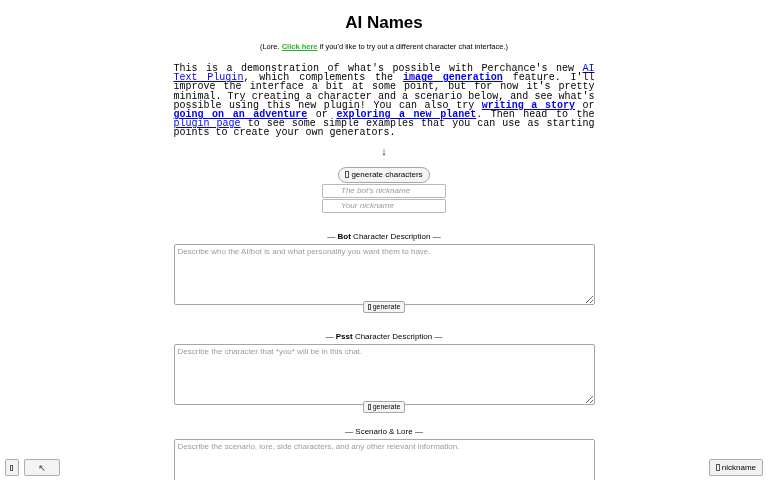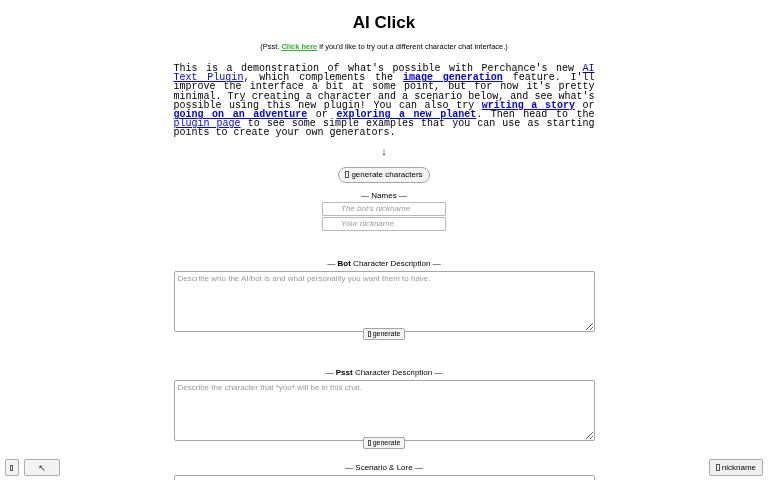--- a/index.html
+++ b/index.html
@@ -30,21 +30,21 @@
 
   button {
     font-family: "Liberation Sans", sans-serif;
     background: #f5f5f5; border: 1px solid #a6a6a6; border-radius: 8px;
     color: #000; cursor: pointer;
   }
   .gen-chars-btn { margin-top: 10px; font-size: 8px; padding: 2.5px 6px; }
 
   .section-heading { font-size: 8px; line-height: 10px; margin-top: 8px; }
   .section-heading b { font-weight: bold; }
-  .heading-bot, .heading-user { margin-top: 28px; }
+  .heading-bot, .heading-user { margin-top: 19px; }
   .heading-scenario { margin-top: 14px; }
 
   input.name-input {
     display: block; margin: 1px auto 0; width: 124px; height: 14px;
     font-family: inherit; font-size: 8px; padding: 2px 18px;
     border: 1px solid #b9b9b9; border-radius: 1px; color: #000; font-style: italic;
   }
   textarea.desc {
     display: block; width: 421px; height: 61px; margin: 2px auto 0;
     font-family: inherit; font-size: 8px; line-height: 9.5px; padding: 2px 3px;
@@ -71,32 +71,31 @@
     position: fixed; right: 5px; bottom: 4px; height: 17px;
     font-size: 8px; padding: 2px 6px; background: #f1f1f1;
     border: 1px solid #adadad; border-radius: 2px;
   }
 </style>
 </head>
 <body>
 
 <div class="container">
 
-  <h1 class="page-title">AI Click</h1>
+  <h1 class="page-title">AI Names</h1>
 
-  <div class="psst"><span>(Psst. </span><a class="green-link">Click here</a><span> if you'd like to try out a different character chat interface.)</span></div>
+  <div class="psst"><span>(Lore. </span><a class="green-link">Click here</a><span> if you'd like to try out a different character chat interface.)</span></div>
 
   <p class="body-text"><span>This is a demonstration of what's possible with Perchance's new </span><a>AI Text Plugin</a><span>, which complements the </span><a class="bold">image generation</a><span> feature. I'll improve the interface a bit at some point, but for now it's pretty minimal. Try creating a character and a scenario below, and see what's possible using this new plugin! You can also try </span><a class="bold">writing a story</a><span> or </span><a class="bold">going on an adventure</a><span> or </span><a class="bold">exploring a new planet</a><span>. Then head to the </span><a>plugin page</a><span> to see some simple examples that you can use as starting points to create your own generators.</span></p>
 
 
   <div class="down-arrow">↓</div>
 
   <button class="gen-chars-btn"><span class="tofu"></span><span>generate characters</span></button>
 
-  <div class="section-heading">— Names —</div>
 
   <input class="name-input" type="text" placeholder="The bot's nickname" style="">
   <input class="name-input" type="text" placeholder="Your nickname" style="">
 
   <div class="section-heading heading-bot"><span>— </span><b>Bot</b><span> Character Description —</span></div>
 
   <textarea class="desc" placeholder="Describe who the AI/bot is and what personality you want them to have." style=""></textarea>
   <button class="gen-btn"><span class="tofu tofu-small"></span><span>generate</span></button>
 
   <div class="section-heading heading-user"><span>— </span><b>Psst</b><span> Character Description —</span></div>

